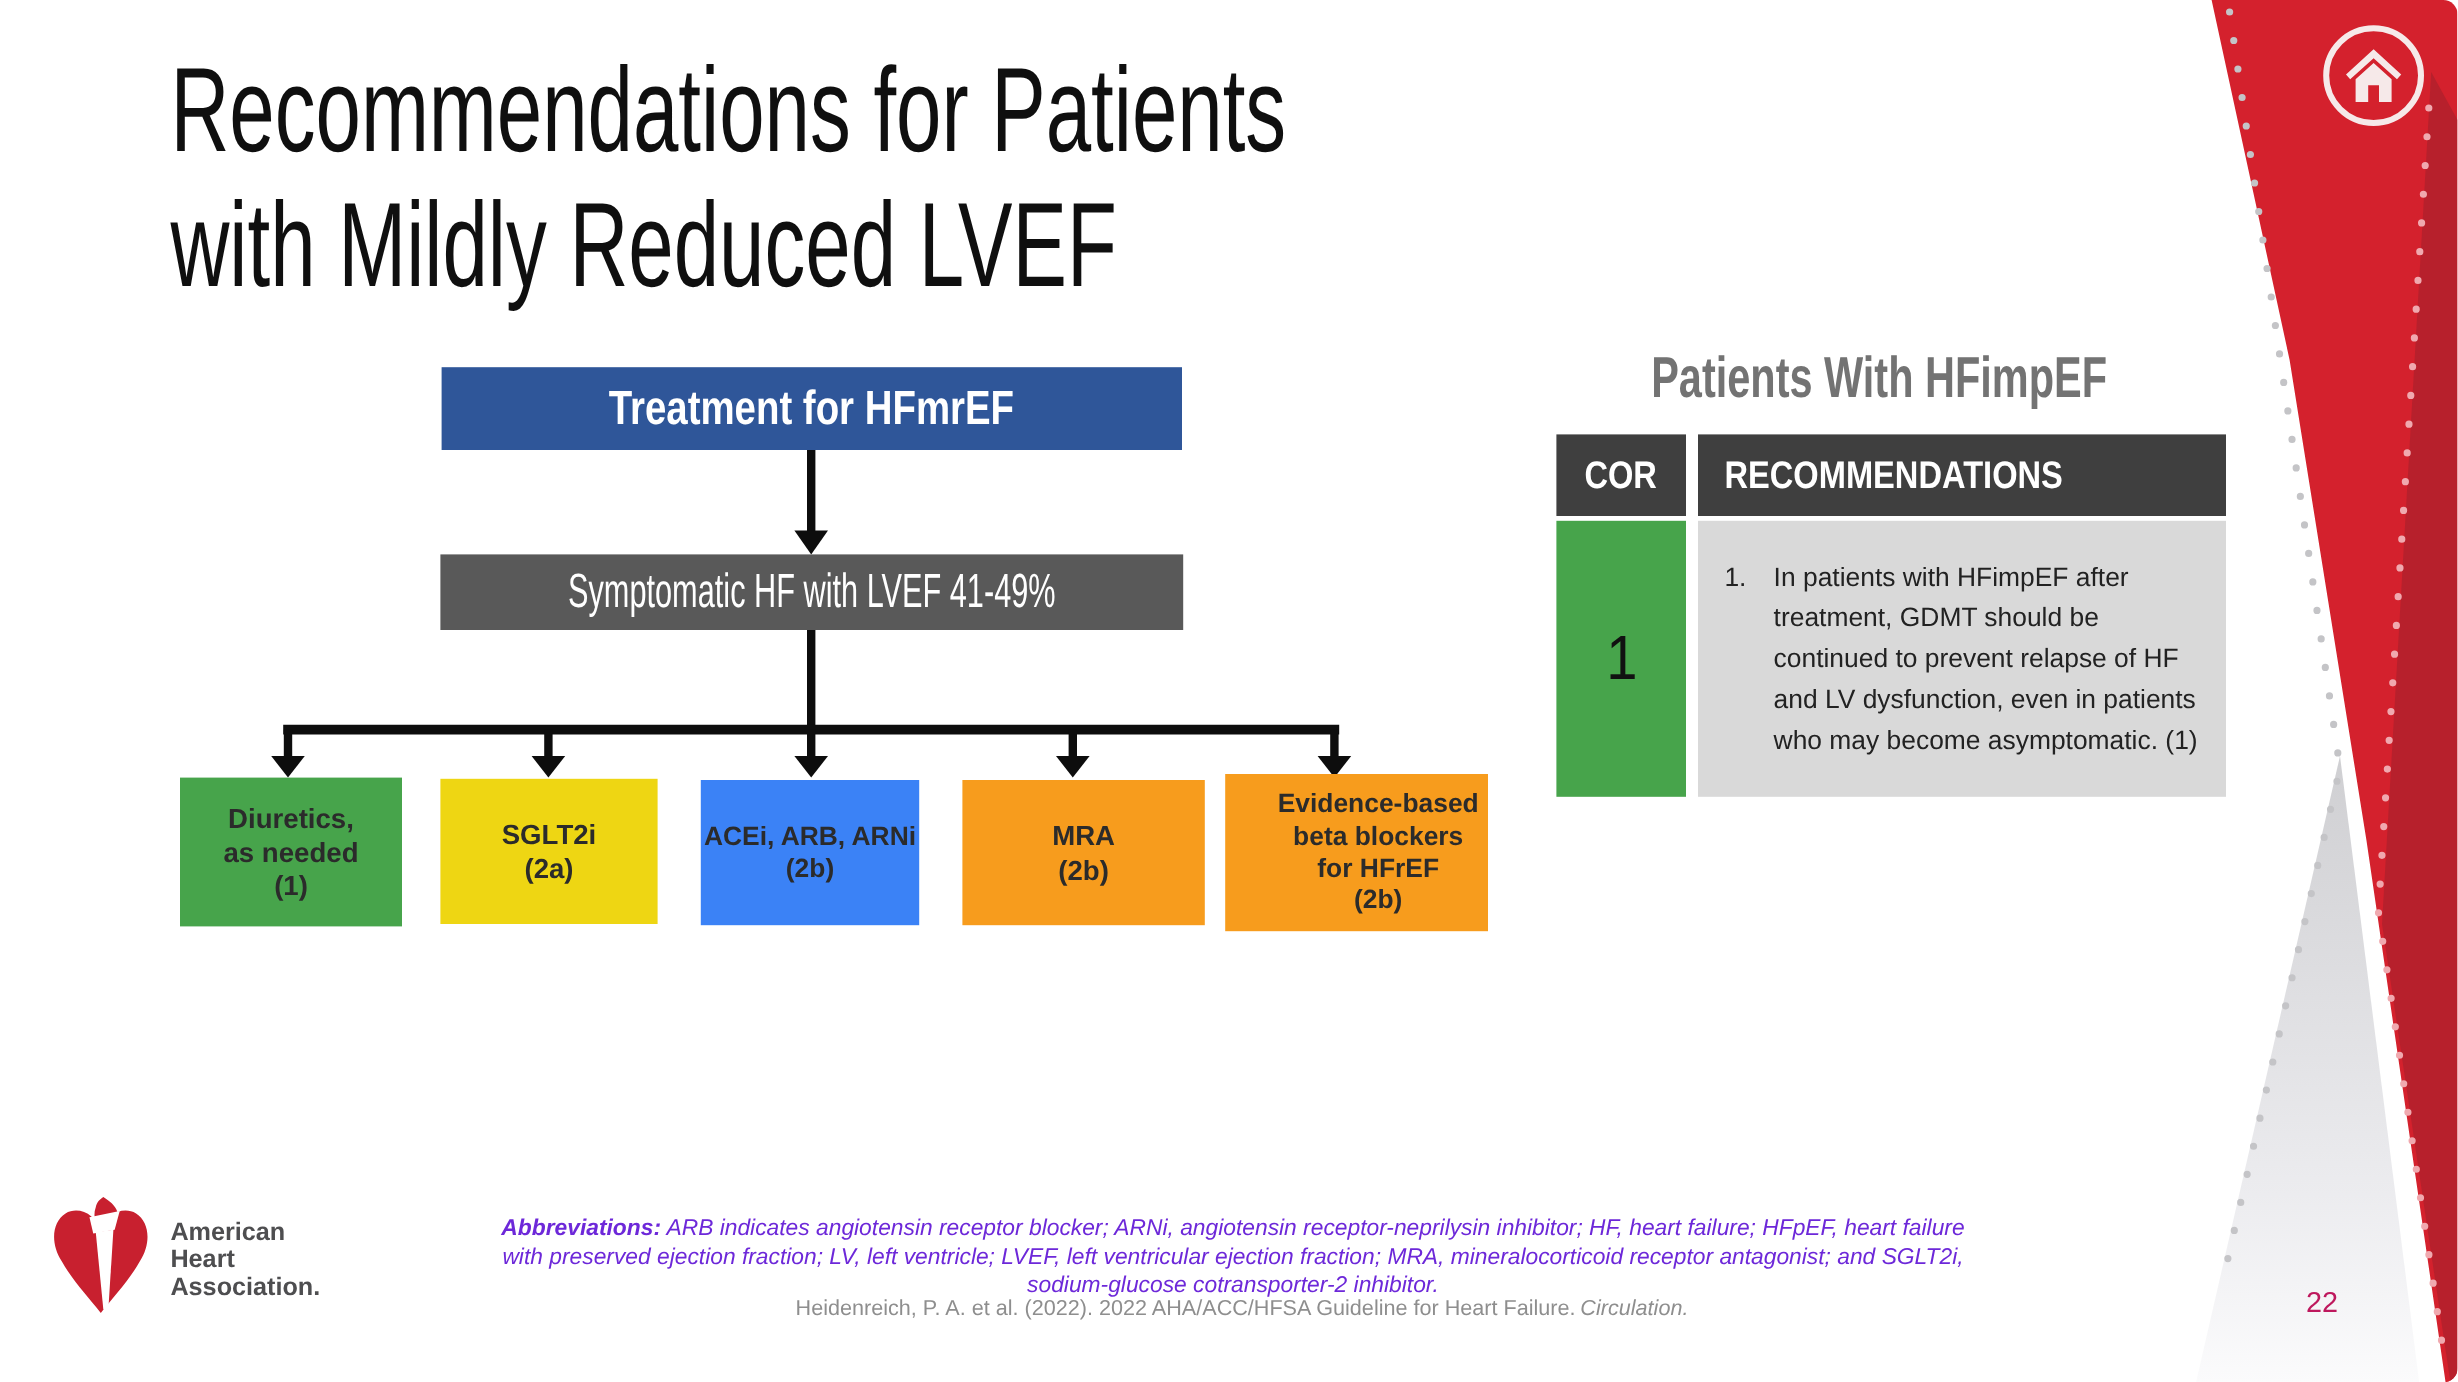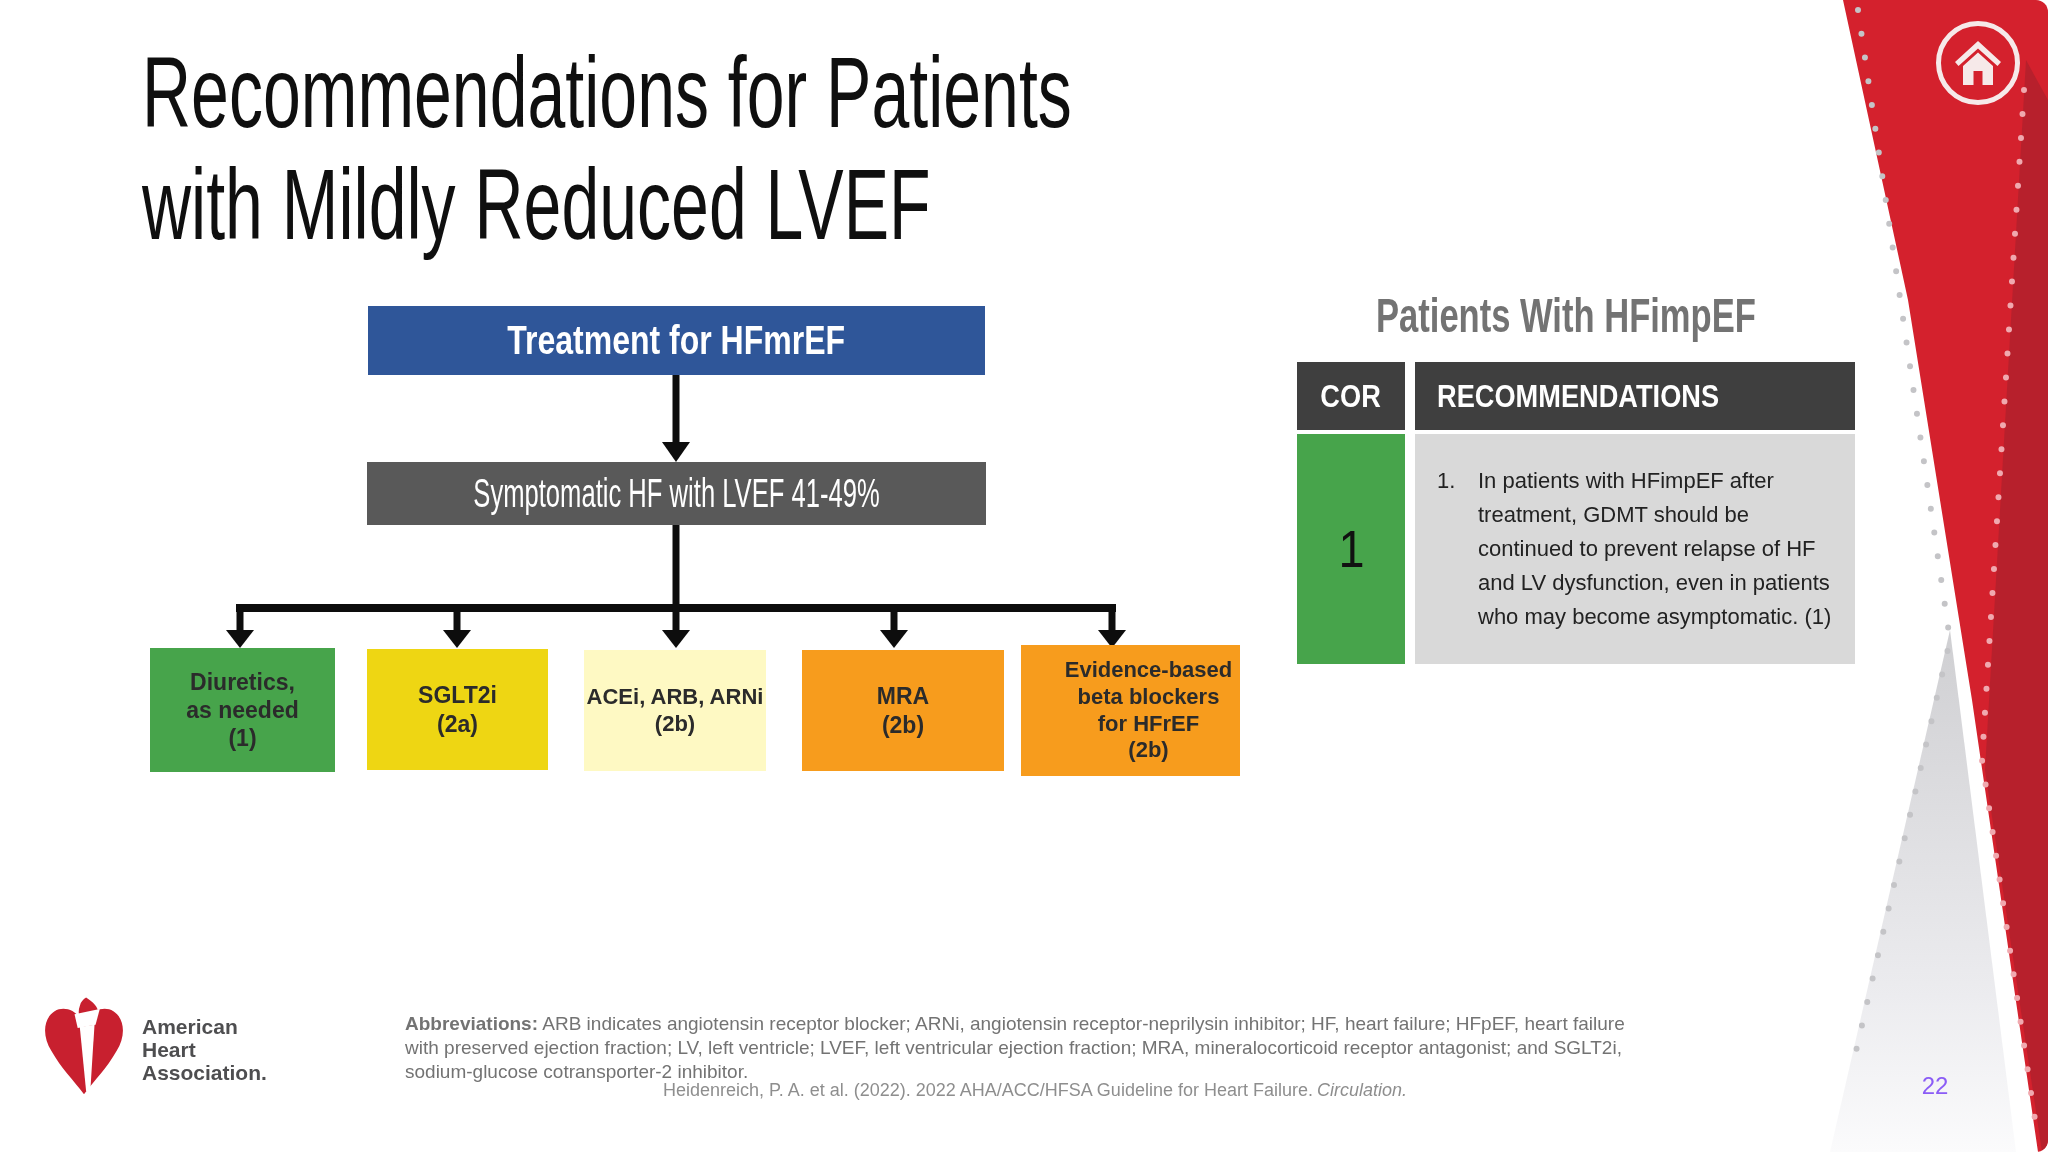--- a/index.html
+++ b/index.html
@@ -42,25 +42,25 @@
   .hdr-cor{left:1297px;top:362px;width:108px;height:68px;justify-content:center;}
   .hdr-rec{left:1415px;top:362px;width:440px;height:68px;padding-left:22px;}
   .hdr .t{font-size:32px;transform:scaleX(0.85);white-space:nowrap;}
   .hdr-rec .t{transform-origin:0 50%;}
   .cor-cell{left:1297px;top:434px;width:108px;height:230px;display:flex;align-items:center;justify-content:center;}
   .cor-cell .t{font-size:52px;color:#111;transform:scaleX(0.9);}
   .rec-cell{left:1415px;top:434px;width:440px;height:230px;display:flex;padding:30px 18px 0 11px;}
   .rec-num{width:52px;font-size:22px;line-height:34px;color:#222;flex:none;text-align:left;padding-left:11px;box-sizing:border-box;}
   .rec-text{flex:1;font-size:22px;line-height:34px;color:#222;text-align:left;}
   
-  .abbrev{position:absolute;left:405px;top:1012px;width:1245px;font-size:19px;line-height:24px;color:#737373;}
+  .abbrev{position:absolute;left:405px;top:1012px;width:1245px;text-align:center;font-size:19px;line-height:24px;color:#6d28d9;font-style:italic;}
   .abbrev b{font-weight:bold;}
   .citation{position:absolute;left:400px;top:1080px;width:1270px;text-align:center;font-size:18px;color:#8E8E8E;}
   .citation .journal{font-style:italic;margin-left:4px;}
-  .page-num{position:absolute;left:1900px;top:1072px;width:70px;text-align:center;font-size:24px;color:#8b5cf6;}
+  .page-num{position:absolute;left:1900px;top:1072px;width:70px;text-align:center;font-size:24px;color:#be185d;}
   
   .aha{position:absolute;left:42px;top:996px;display:flex;align-items:center;}
   .aha-text{margin-left:16px;font-size:21px;line-height:23px;font-weight:bold;color:#4E4E50;}
 </style>
 </head>
 <body>
 
 <div class="slide">
 
   <svg class="ribbon" width="2048" height="1152" viewBox="0 0 2048 1152">
@@ -117,21 +117,21 @@
   </div>
   <div class="fc-box leaf leaf-0" style="background-color: rgb(71, 164, 75);">
     <span class="t">Diuretics,
 as needed
 (1)</span>
   </div>
   <div class="fc-box leaf leaf-1" style="background-color: rgb(238, 214, 19);">
     <span class="t">SGLT2i
 (2a)</span>
   </div>
-  <div class="fc-box leaf leaf-2" style="background-color: #fef9c3;">
+  <div class="fc-box leaf leaf-2" style="background-color: #3b82f6;">
     <span class="t">ACEi, ARB, ARNi
 (2b)</span>
   </div>
   <div class="fc-box leaf leaf-3" style="background-color: rgb(247, 156, 29);">
     <span class="t">MRA
 (2b)</span>
   </div>
   <div class="fc-box leaf leaf-4" style="background-color: rgb(247, 156, 29);">
     <span class="t">Evidence-based
 beta blockers

